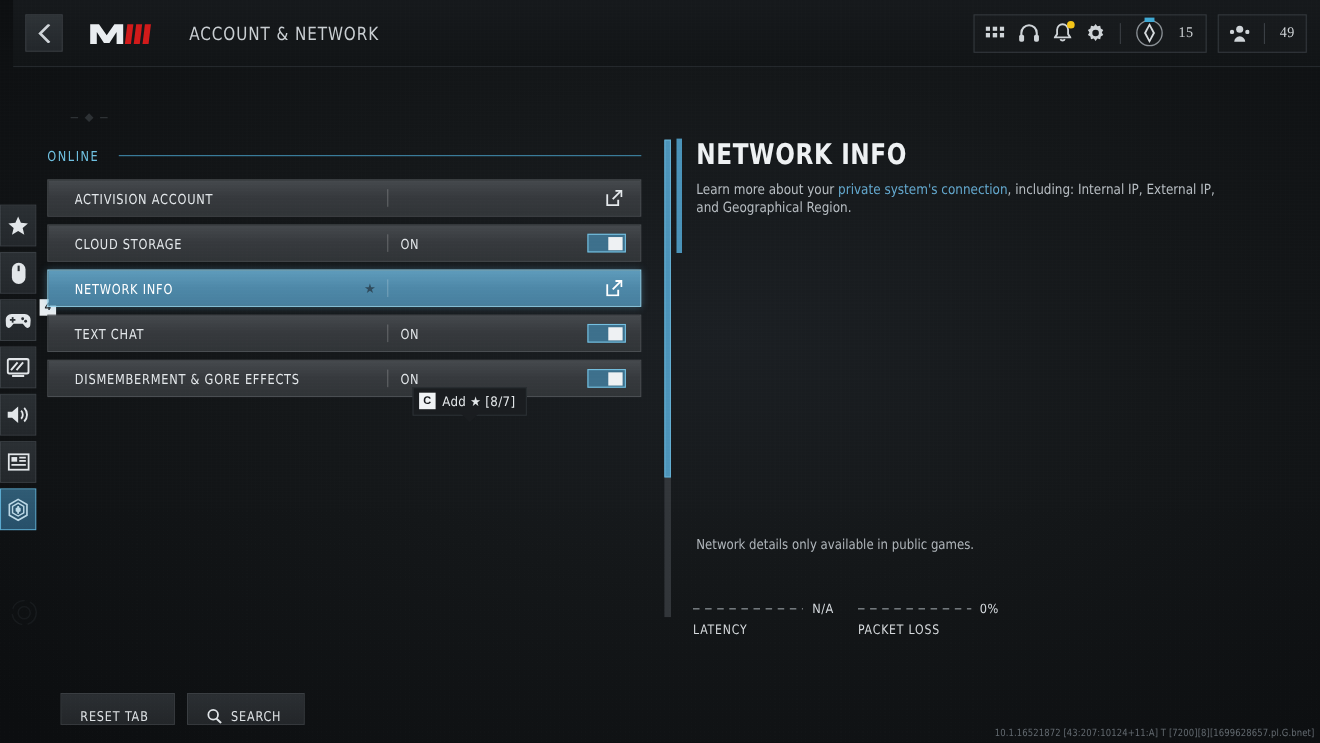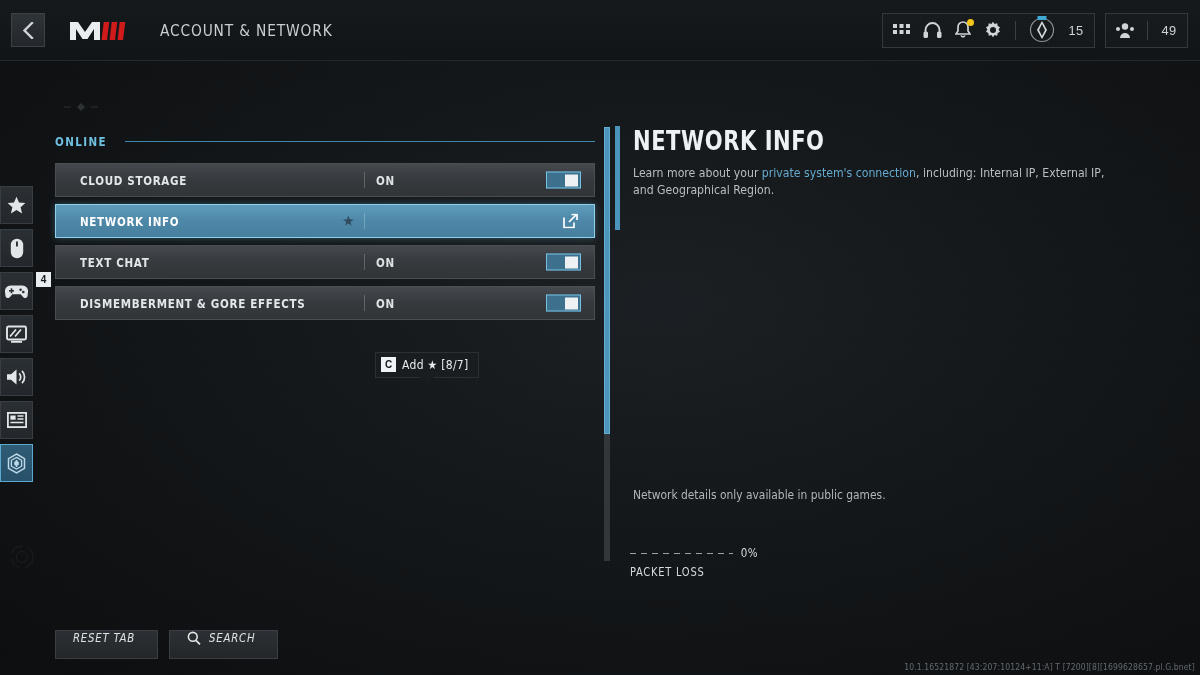--- a/index.html
+++ b/index.html
@@ -25,21 +25,21 @@
     position: absolute; inset: 0;
     pointer-events: none;
     background-image:
       repeating-linear-gradient(0deg, rgba(255,255,255,.012) 0 1px, transparent 1px 3px),
       repeating-linear-gradient(90deg, rgba(255,255,255,.008) 0 1px, transparent 1px 4px);
     opacity: .6;
   }
 
   
   .header {
-    position: absolute; top: 0; left: 0; right: 0; height: 61px;
+    position: absolute; top: 0; left: 12px; right: 0; height: 61px;
     background: linear-gradient(180deg, #16191c 0%, #111416 100%);
     border-bottom: 1px solid #24282c;
     display: flex; align-items: center;
   }
   .back-btn {
     width: 34px; height: 34px; margin-left: 11px;
     background: linear-gradient(180deg, #2e3337 0%, #22262a 100%);
     border: 1px solid #3c4146;
     display: flex; align-items: center; justify-content: center;
     cursor: pointer;
@@ -49,21 +49,21 @@
   .brand-mw { height: 21px; display: block; }
   .header-title {
     margin-left: 20px;
     font-size: 16.5px; letter-spacing: .9px;
     color: #c9ced2; font-weight: 400;
     font-family: "DejaVu Sans Condensed", "Liberation Sans", sans-serif;
     transform: scaleX(.93); transform-origin: left center;
   }
   .header-right {
     margin-left: auto; margin-right: 12px;
-    display: flex; align-items: flex-end; gap: 10px;
+    display: flex; align-items: flex-end; gap: 10px; font-family: Liberation Serif, serif;
   }
   .hgroup {
     display: flex; align-items: center;
     height: 35px;
     border: 1px solid #33383c;
     background: rgba(255,255,255,.015);
     padding: 0 10px; gap: 13px;
   }
   .hicon { position: relative; display:flex; align-items:center; justify-content:center; cursor: pointer; }
   .hicon svg { display:block; }
@@ -104,21 +104,21 @@
     background: #e9edf0; color: #16191c;
     font-size: 10px; font-weight: 700;
     display: flex; align-items: center; justify-content: center;
   }
 
   
   .deco-diamond { position:absolute; left:64px; top:102px; opacity:.5; }
   .deco-circle { position:absolute; left:6px; top:541px; opacity:.35; }
 
   
-  .list-panel { position: absolute; left: 55px; top: 128px; width: 540px; font-weight: bold; }
+  .list-panel { position: absolute; left: 43px; top: 128px; width: 540px; }
   .sec-head {
     display: flex; align-items: center; gap: 14px;
     height: 26px; margin-bottom: 9px;
   }
   .sec-label {
     font-size: 12.5px; letter-spacing: 1.5px; color: #6fc0e0;
     font-family: "DejaVu Sans Condensed", "Liberation Sans", sans-serif;
     transform: scaleX(.92); transform-origin: left center;
     white-space: nowrap;
   }
@@ -258,23 +258,22 @@
     transform: scaleX(.92); transform-origin: left center;
     white-space: nowrap;
   }
 
   
   .footer { position: absolute; left: 55px; bottom: 16px; display: flex; gap: 11px; }
   .fbtn {
     height: 29px; padding: 0 17px;
     background: linear-gradient(180deg, #2b2f33 0%, #232629 100%);
     border: 1px solid #3a3e42;
-    display: flex; align-items: flex-start; gap: 8px;
+    display: flex; align-items: flex-end; gap: 8px;
     cursor: pointer;
-    font-style: italic;
   }
   .fbtn-label {
     font-size: 12.3px; letter-spacing: .85px; color: #dee2e5;
     font-family: "DejaVu Sans Condensed", "Liberation Sans", sans-serif;
     transform: scaleX(.92); transform-origin: left center;
     white-space: nowrap;
   }
   .fbtn svg { display:block; }
   .mini-toggle {
     width: 28px; height: 13px; background: #2b2f33;
@@ -439,20 +438,31 @@
   <div class="rail-badge">4</div>
 
   <div class="list-panel">
 
     <div class="sec-head">
       <span class="sec-label">ONLINE</span>
       <span class="sec-rule"></span>
     </div>
 
 
+    <div class="row">
+      <span class="row-label">ACTIVISION ACCOUNT</span>
+      <span class="row-sep"></span>
+      <span class="row-ext">
+        <svg width="15" height="15" viewBox="0 0 15 15">
+            <path d="M1 4 V14 H11 V9" fill="none" stroke="#e5e9ec" stroke-width="1.7"></path>
+            <path d="M6 8.5 L13.5 1" stroke="#e5e9ec" stroke-width="1.7"></path>
+            <path d="M8.5 1 H14 V6.5" fill="none" stroke="#e5e9ec" stroke-width="1.7"></path>
+          </svg>
+      </span>
+    </div>
 
 
     <div class="row">
       <span class="row-label">CLOUD STORAGE</span>
       <span class="row-sep"></span>
       <span class="row-value">ON</span>
       <span class="toggle">
           <span class="knob"></span>
         </span>
     </div>
@@ -506,20 +516,27 @@
     <div class="detail-body">
       <div class="detail-title">NETWORK INFO</div>
       <div class="detail-desc"><span>Learn more about your </span><span class="lnk">private system's connection</span><span>, including: Internal IP, External IP, and Geographical Region.</span></div>
     </div>
     <div class="detail-note">Network details only available in public games.</div>
 
     <div class="stats">
       <div class="stat">
         <div class="stat-top">
           <span class="stat-dashes"></span>
+          <span class="stat-val">N/A</span>
+        </div>
+        <div class="stat-name">LATENCY</div>
+      </div>
+      <div class="stat">
+        <div class="stat-top">
+          <span class="stat-dashes"></span>
           <span class="stat-val">0%</span>
         </div>
         <div class="stat-name">PACKET LOSS</div>
       </div>
     </div>
   </div>
 
   <div class="footer">
     <div class="fbtn">
       <span class="fbtn-label">RESET TAB</span>

